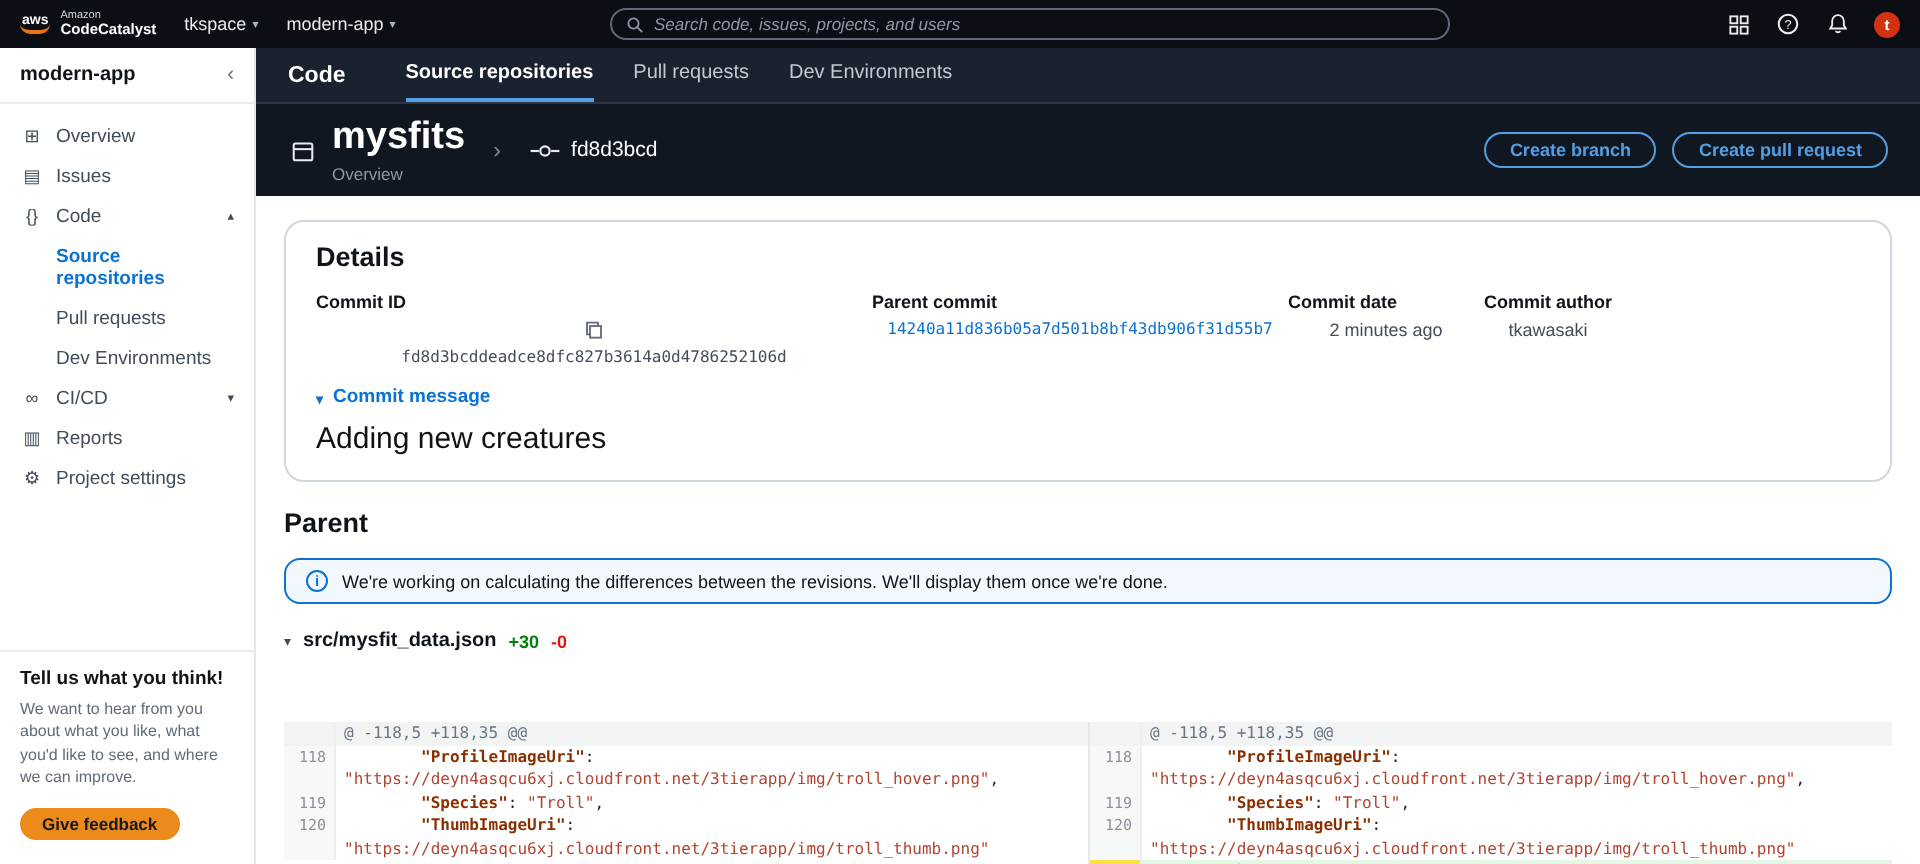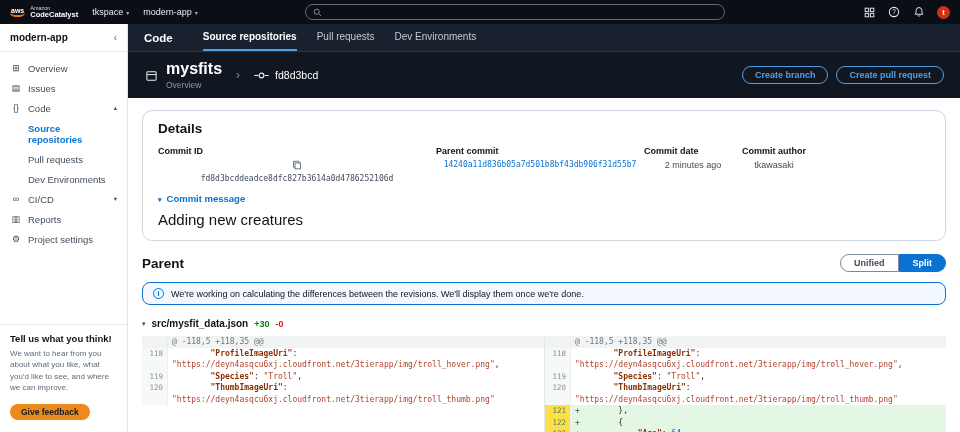--- a/index.html
+++ b/index.html
@@ -57,21 +57,21 @@
   .tabbar { background:#1a2230; height:27px; display:flex; align-items:stretch;
     gap:20px; padding:0 16px; }
   .section-title { color:#fff; font-weight:bold; font-size:11.5px; align-self:center; margin-right:10px; }
   .tab { display:flex; align-items:center; color:#c1c9d2; font-size:10px;
     border-bottom:2px solid transparent; cursor:pointer; }
   .tab.active { color:#fff; font-weight:bold; border-bottom-color:#539fe5; }
   .repo-header { background:#101721; height:47px; display:flex; align-items:center;
     gap:8px; padding:0 16px; border-top:1px solid #2a3442; }
   .repo-block { display:flex; align-items:center; gap:8px; }
   .repo-col { display:flex; flex-direction:column; gap:2px; }
-  .repo-name { color:#fff; font-size:16px; font-weight:bold; }
+  .repo-name { color:#fff; font-size:19px; font-weight:bold; }
   .repo-sub { color:#8d99a8; font-size:8.5px; }
   .crumb-sep { color:#7d8998; font-size:12px; margin:0 6px; }
   .commit-chip { display:flex; align-items:center; gap:6px; color:#fff; font-size:10.5px; }
   .header-actions { margin-left:auto; display:flex; gap:8px; }
   .pill-btn { border:1.5px solid #539fe5; color:#539fe5; background:transparent;
     border-radius:11px; font-size:9px; font-weight:bold; padding:3px 12px;
     font-family:"Liberation Sans",sans-serif; cursor:pointer; }
 
   
   .content { flex:1; background:#fff; padding:12px 14px; overflow:hidden; }
@@ -105,21 +105,21 @@
     color:#0972d3; font-size:7.5px; font-weight:bold; display:flex; align-items:center;
     justify-content:center; flex:none; }
 
   .file-head { margin-top:13px; display:flex; align-items:center; gap:6px; }
   .fcaret { font-size:7px; color:#414d5c; }
   .fname { font-size:10px; font-weight:bold; color:#0f141a; }
   .fadd { color:#037f0c; font-size:9px; font-weight:bold; }
   .fdel { color:#d91515; font-size:9px; font-weight:bold; }
 
   .diff { margin-top:7px; display:flex; align-items:flex-start; }
-  .pane { width:50%; min-width:0; }
+  .pane { width:50%; min-width:0;margin-top:28px; }
   .pane.right { border-left:1px solid #e5e8ea; }
   .drow { display:flex; height:11.5px; line-height:11.5px;
     font-family:"DejaVu Sans Mono",monospace; font-size:8px; }
   .gut { width:26px; flex:none; text-align:right; padding-right:4px; color:#8a929e;
     background:#f7f8f8; border-right:1px solid #eceff1; font-size:7.5px; }
   .code { flex:1; min-width:0; padding-left:4px; white-space:pre; overflow:hidden; color:#1f2328; }
   .drow.hunk .code, .drow.hunk .gut { background:#f2f4f4; color:#697586; }
   .drow.add .gut { background:#fde047; color:#587a5c; }
   .drow.add .code { background:#e4f6e4; }
   .sign { color:#1f7a1f; }
@@ -145,20 +145,21 @@
   </div>
   <div class="tb-select">
     <span>modern-app</span>
     <span class="tb-caret">▾</span>
   </div>
   <div class="search-wrap">
     <svg viewBox="0 0 12 12">
         <circle cx="5" cy="5" r="3.4" fill="none" stroke="#8d99a8" stroke-width="1.2"></circle>
         <line x1="7.6" y1="7.6" x2="10.8" y2="10.8" stroke="#8d99a8" stroke-width="1.2"></line>
       </svg>
+    <input placeholder="Search code, issues, projects, and users" style="">
   </div>
   <div class="tb-right">
     <span class="tb-icon">
       <svg viewBox="0 0 14 14" width="11" height="11">
           <g fill="none" stroke="#e9ebed" stroke-width="1.2">
             <rect x="1.5" y="1.5" width="4.4" height="4.4"></rect>
             <rect x="8.1" y="1.5" width="4.4" height="4.4"></rect>
             <rect x="1.5" y="8.1" width="4.4" height="4.4"></rect>
             <rect x="8.1" y="8.1" width="4.4" height="4.4"></rect>
           </g>
@@ -300,24 +301,20 @@
         </div>
         <div class="expander">
           <span class="xcaret">▾</span>
           <span>Commit message</span>
         </div>
         <div class="commit-msg">Adding new creatures</div>
       </section>
 
       <div class="changes-head">
         <span class="changes-title">Parent</span>
-        <span class="seg">
-          <button class="seg-btn unified">Unified</button>
-          <button class="seg-btn split">Split</button>
-        </span>
       </div>
 
       <div class="alert">
         <span class="info-icon">i</span>
         <span>We're working on calculating the differences between the revisions. We'll display them once we're done.</span>
       </div>
 
       <div class="file-head">
         <span class="fcaret">▾</span>
         <span class="fname">src/mysfit_data.json</span>

